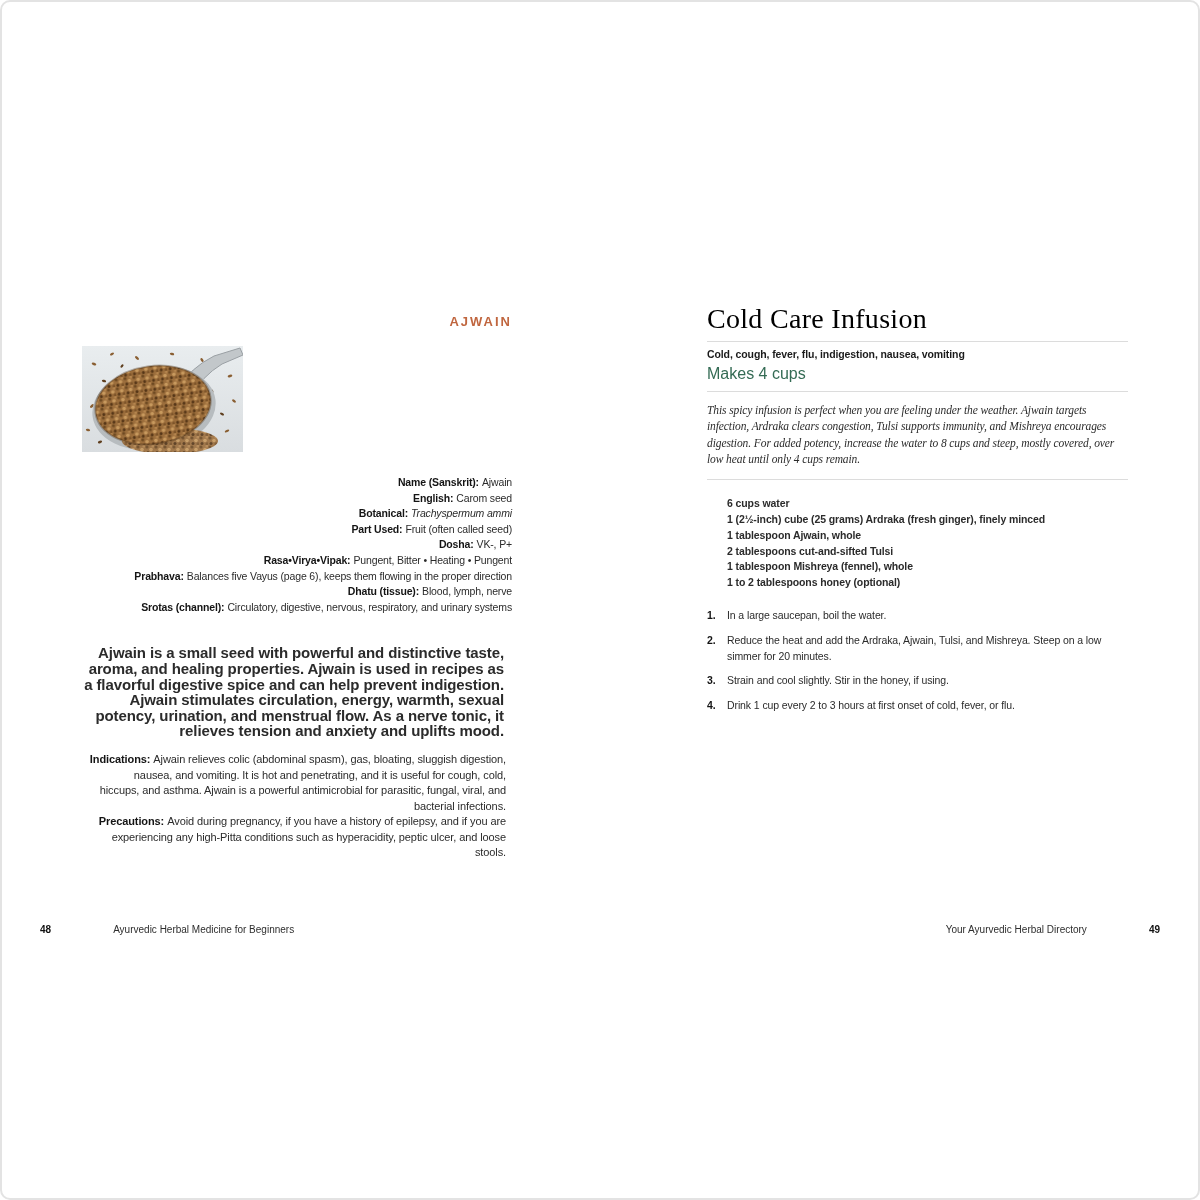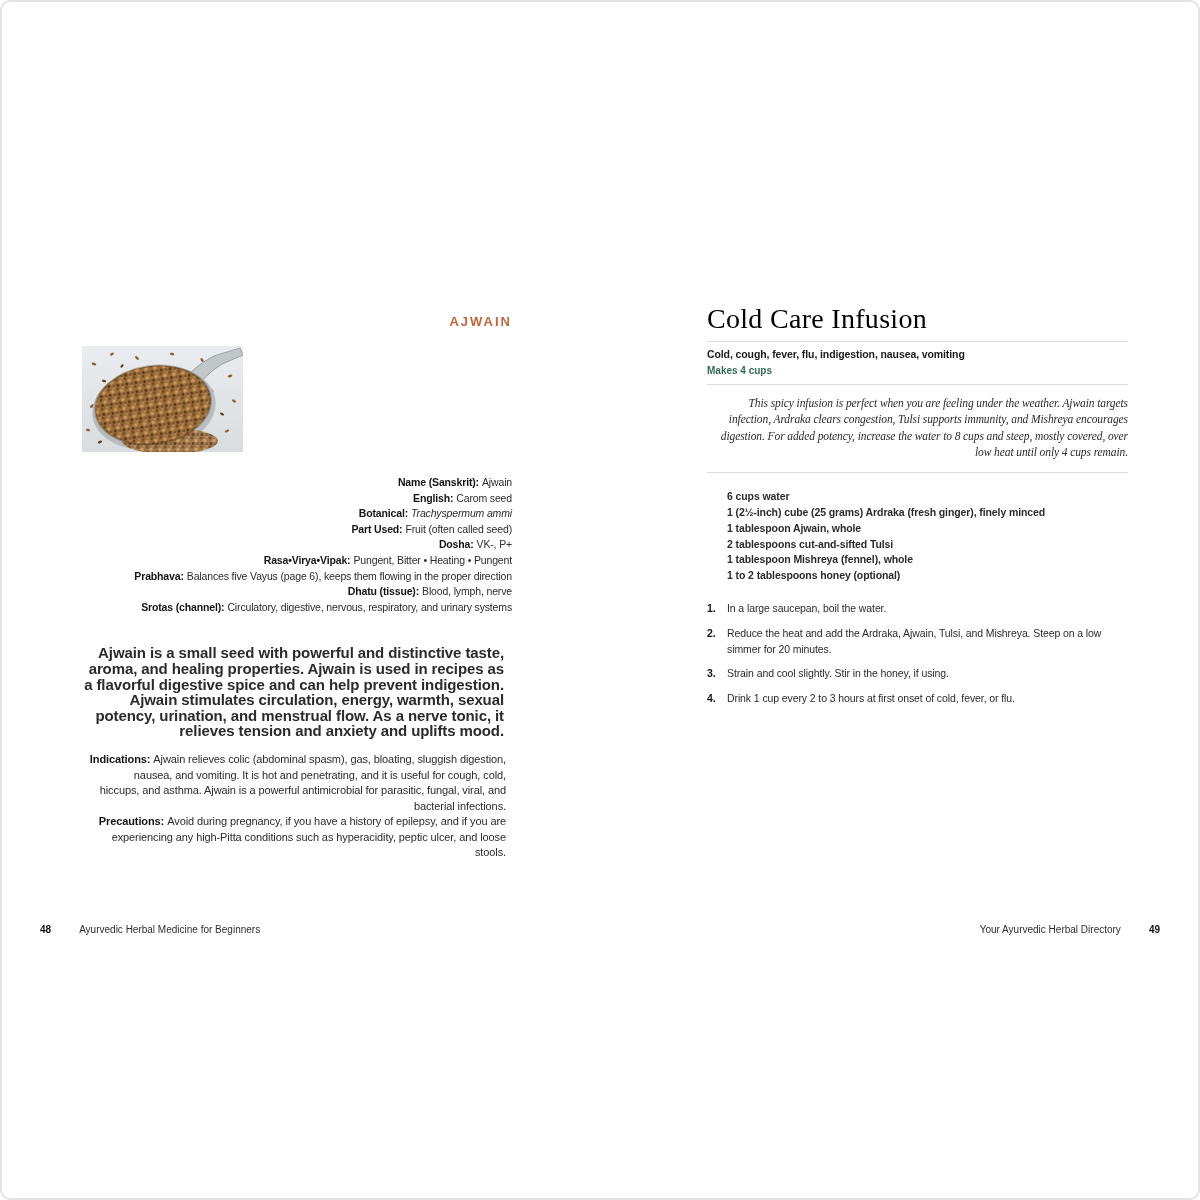--- a/index.html
+++ b/index.html
@@ -22,32 +22,32 @@
   .hang { margin-top:13px; font-size:11px; line-height:15.6px; letter-spacing:-0.1px;
           width:424px; padding-left:15px; text-indent:-15px; }
   .hang + .hang { margin-top:0; }
 
   
   .right-col { position:absolute; left:707px; top:305px; width:421px; }
   .recipe-title { font-family:"Liberation Serif", serif; font-weight:normal; font-size:28px;
                   color:#000000; letter-spacing:0.3px; line-height:1; margin-bottom:8px; }
   .rule { border:none; border-top:1px solid #dcdcdc; margin:0; }
   .conditions { font-size:10.5px; font-weight:bold; color:#1b1b1b; margin-top:6px; letter-spacing:-0.1px; }
-  .yield { font-size:10px; font-weight:bold; color:#346b54; margin-top:5px; margin-bottom:8px; }
+  .yield { font-size:16px; font-weight:normal; color:#346b54; margin-top:5px; margin-bottom:8px; }
   .intro { font-family:"Liberation Serif", serif; font-style:italic; font-size:11.5px;
-           line-height:16.3px; margin-top:10px; margin-bottom:12px; letter-spacing:-0.1px;text-align:right; }
+           line-height:16.3px; margin-top:10px; margin-bottom:12px; letter-spacing:-0.1px; }
   .ingredients { margin-top:16px; margin-left:20px; font-size:10.5px; font-weight:bold;
                  line-height:15.8px; letter-spacing:-0.1px; }
   .steps { margin-top:17px; }
   .step { display:flex; margin-bottom:9px; font-size:10.5px; line-height:15.8px; letter-spacing:-0.1px; }
   .step-num { font-weight:bold; width:20px; flex:0 0 20px; color:#141414; }
   .step-text { flex:1; }
 
   
-  .footer { position:absolute; top:924px; font-size:10px; color:#2e2e2e; display:flex; align-items:baseline; }
+  .footer { position:absolute; top:924px; font-size:10px; color:#2e2e2e; display:flex; align-items:baseline;gap:34px; }
   .footer-left { left:40px; }
   .footer-left .pgnum { margin-right:28px; }
   .footer-right { right:40px;align-items:center; }
   .footer-right .pgnum { margin-left:28px; }
   .pgnum { font-weight:bold; color:#111; }
 </style>
 </head>
 <body>
 
 <div class="frame"></div>

